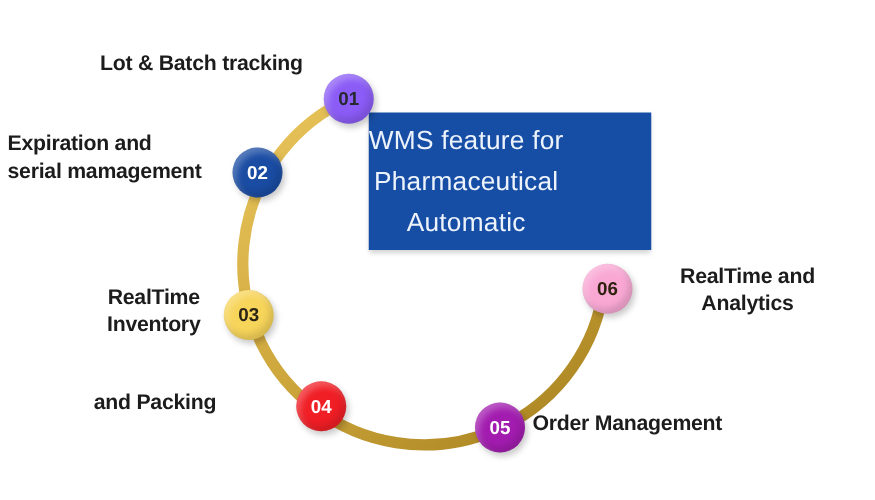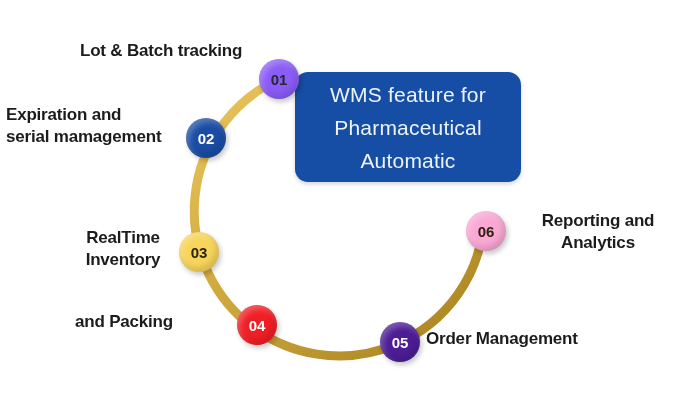--- a/index.html
+++ b/index.html
@@ -2,24 +2,23 @@
 <html><head>
 <meta charset="utf-8">
 <style>
   html,body{margin:0;padding:0;background:#ffffff;}
   .stage{
     position:relative;width:700px;height:400px;background:#ffffff;overflow:hidden;
     font-family:"Liberation Sans", sans-serif;
   }
   .ring-svg{position:absolute;left:0;top:0;width:700px;height:400px;}
   .title-box{
-    position:absolute;left:295px;top:72px;width:226px;height:110px;
-    display:flex;align-items:center;justify-content:center;text-align:center;
+    position:absolute;left:295px;top:90px;width:226px;height:110px;
+    display:flex;align-items:center;justify-content:flex-start;text-align:center;
     box-shadow:0 2px 4px rgba(0,0,0,0.18);
-    border-radius:13px;
   }
   .title-text{
     color:#EDF3FB;font-size:21px;line-height:33px;font-weight:400;letter-spacing:0.2px;
   }
   .node{
     position:absolute;width:40px;height:40px;border-radius:50%;
     display:flex;align-items:center;justify-content:center;
     font-weight:700;font-size:15px;
     box-shadow:inset -3px -4px 6px rgba(0,0,0,0.14), inset 3px 4px 6px rgba(255,255,255,0.28), 2px 3px 5px rgba(0,0,0,0.22);
   }
@@ -69,21 +68,21 @@
   </div>
   <div class="node node-02" style="background: rgb(26, 76, 163); color: rgb(255, 255, 255);">
     <span>02</span>
   </div>
   <div class="node node-03" style="background: rgb(247, 212, 90); color: rgb(42, 36, 23);">
     <span>03</span>
   </div>
   <div class="node node-04" style="background: rgb(240, 30, 37); color: rgb(255, 255, 255);">
     <span>04</span>
   </div>
-  <div class="node node-05" style="background: #4c1d95; color: rgb(255, 255, 255);">
+  <div class="node node-05" style="background: #a21caf; color: rgb(255, 255, 255);">
     <span>05</span>
   </div>
   <div class="node node-06" style="background: #f9a8d4; color: rgb(48, 33, 15);">
     <span>06</span>
   </div>
 
   <div class="lbl lbl-2">
     <div>Expiration and</div>
     <div>serial mamagement</div>
   </div>
@@ -94,17 +93,17 @@
     <div>RealTime</div>
     <div>Inventory</div>
   </div>
   <div class="lbl lbl-4">
     <div>and Packing</div>
   </div>
   <div class="lbl lbl-5">
     <div>Order Management</div>
   </div>
   <div class="lbl lbl-6">
-    <div>Reporting and</div>
+    <div>RealTime and</div>
     <div>Analytics</div>
   </div>
 
 </div>
 
 </body></html>

